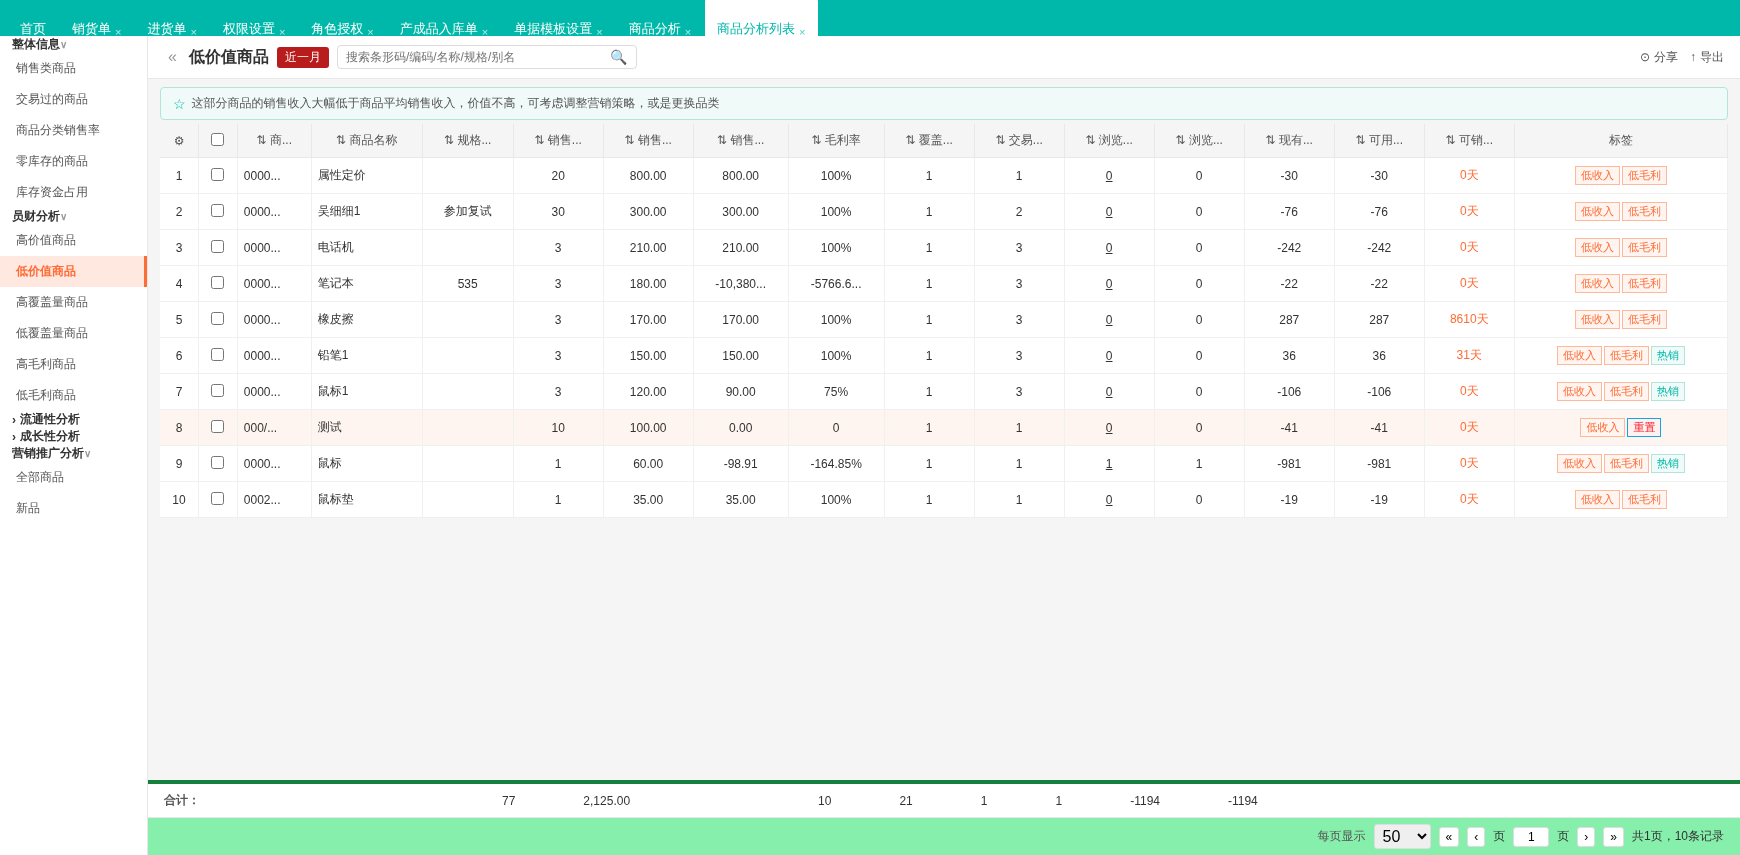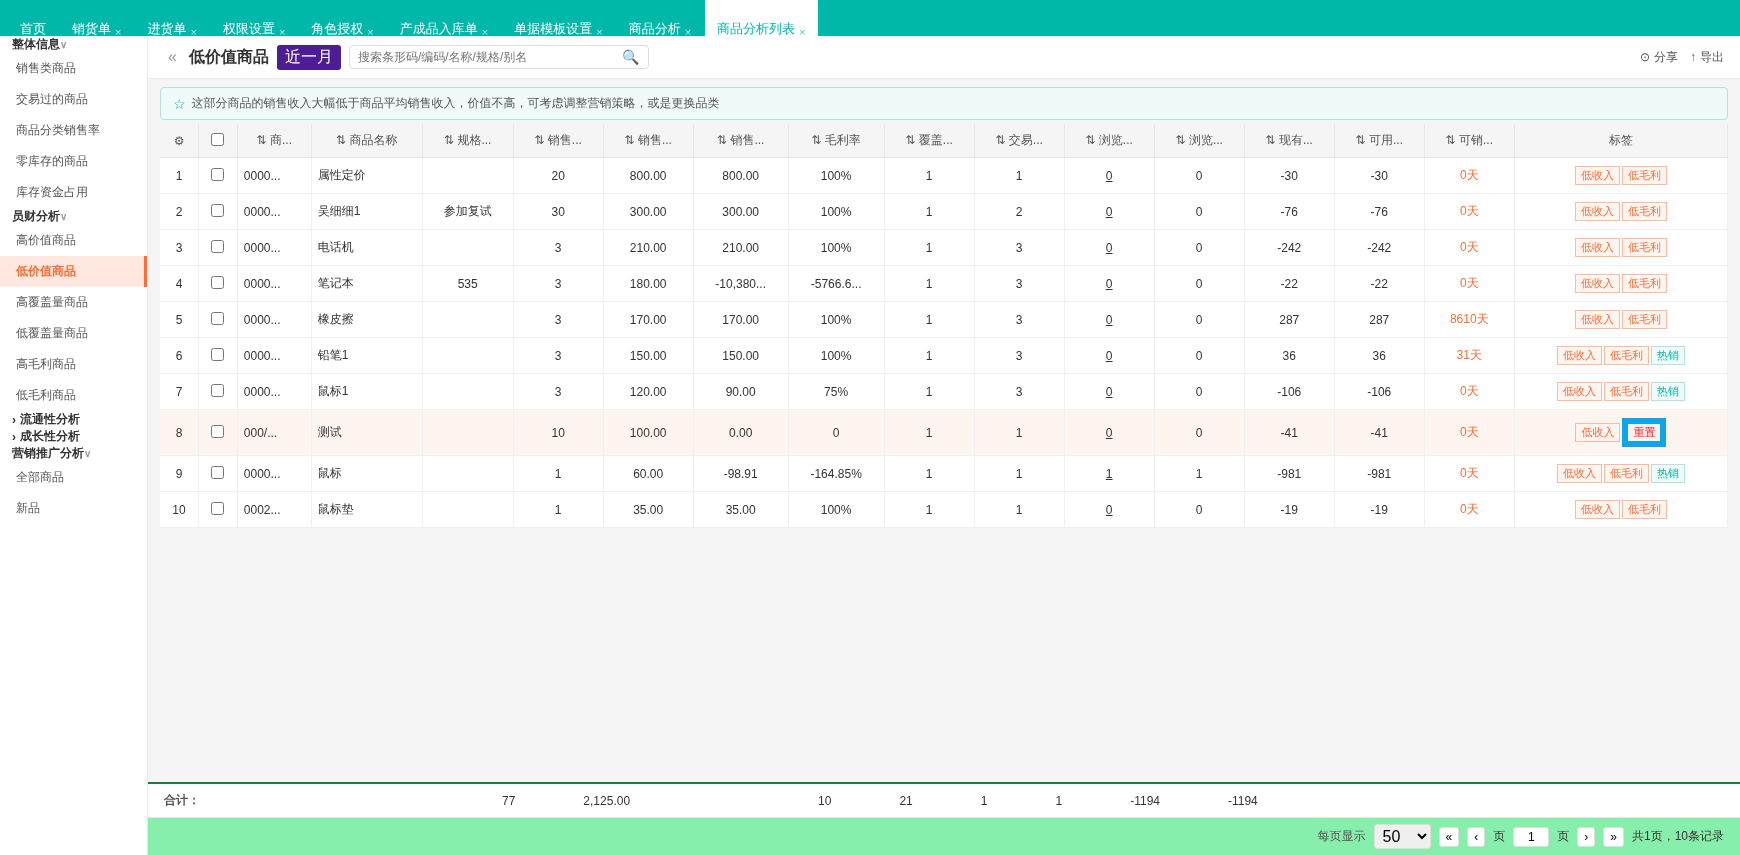--- a/index.html
+++ b/index.html
@@ -90,26 +90,26 @@
       background: #fff;
       border-bottom: 1px solid #e8e8e8;
       gap: 8px;
     }
     .page-title {
       font-size: 16px;
       font-weight: bold;
       color: #333;
     }
     .time-filter-btn {
-      background: #4c1d95;
+      background: #b91c1c;
       color: #fff;
       border: none;
       border-radius: 3px;
       padding: 2px 8px;
-      font-size: 16px;
+      font-size: 12px;
       cursor: pointer;
     }
     .search-box {
       display: flex;
       align-items: center;
       border: 1px solid #ddd;
       border-radius: 4px;
       padding: 3px 8px;
       flex: 1;
       max-width: 300px;
@@ -196,28 +196,28 @@
 
     .tag {
       display: inline-block;
       padding: 1px 5px;
       border-radius: 0;
       font-size: 11px;
       margin: 1px;
     }
     .tag-orange { color: #ff6b35; border: 1px solid #ffb89a; background: #fff5f0; }
     .tag-green { color: #00b8a9; border: 1px solid #b2e4dc; background: #f0faf8; }
-    .tag-red { color: #f5222d; border: 6px solid #0ea5e9; background: #fff1f0; }
+    .tag-red { color: #f5222d; border: 1px solid #0ea5e9; background: #fff1f0; }
 
     .link-underline { text-decoration: underline; color: #333; cursor: pointer; }
 
     
     .table-footer {
       background: #fff;
-      border-top: 2px solid #15803d;
+      border-top: 4px solid #15803d;
       padding: 8px 16px;
       display: flex;
       align-items: center;
       gap: 16px;
     }
     .footer-label { color: #555; font-weight: bold; font-size: 12px; }
     .footer-cell {
       text-align: center;
       font-size: 12px;
       color: #333;

